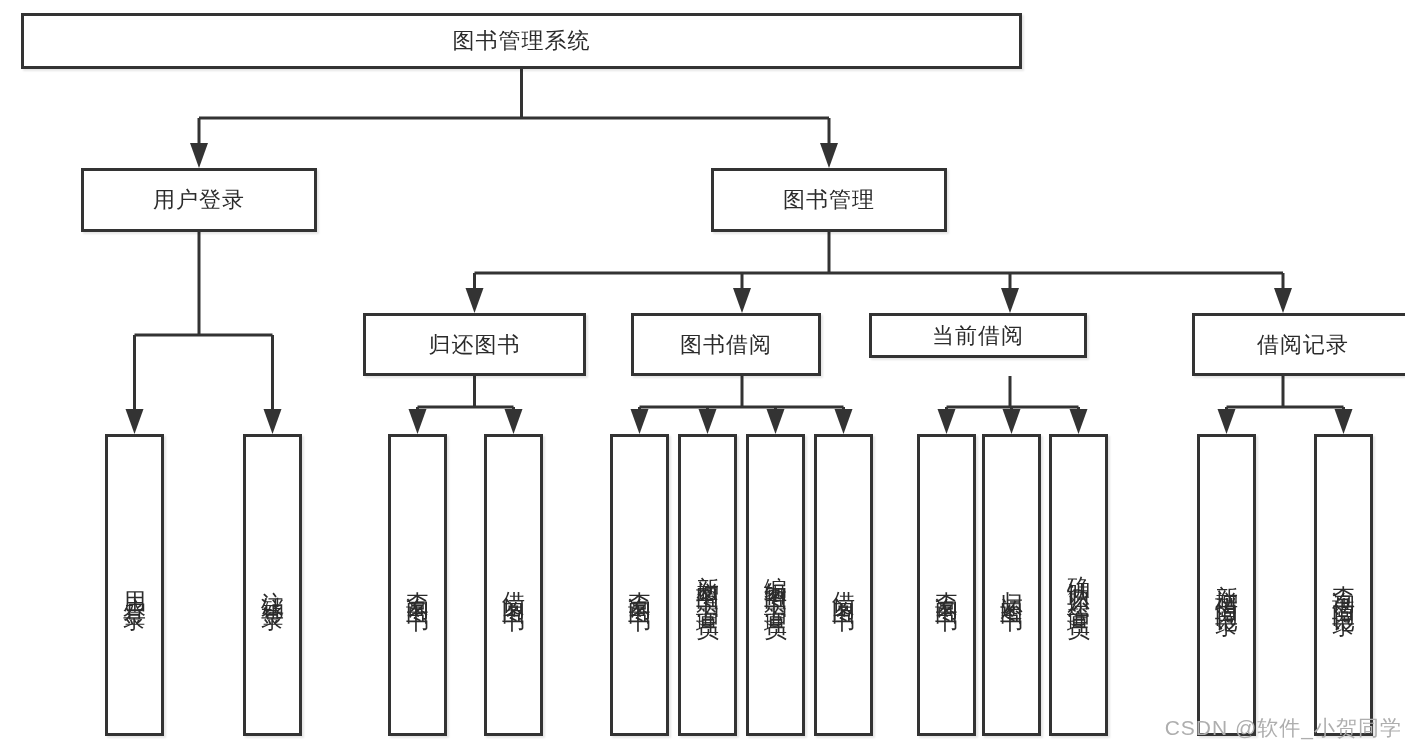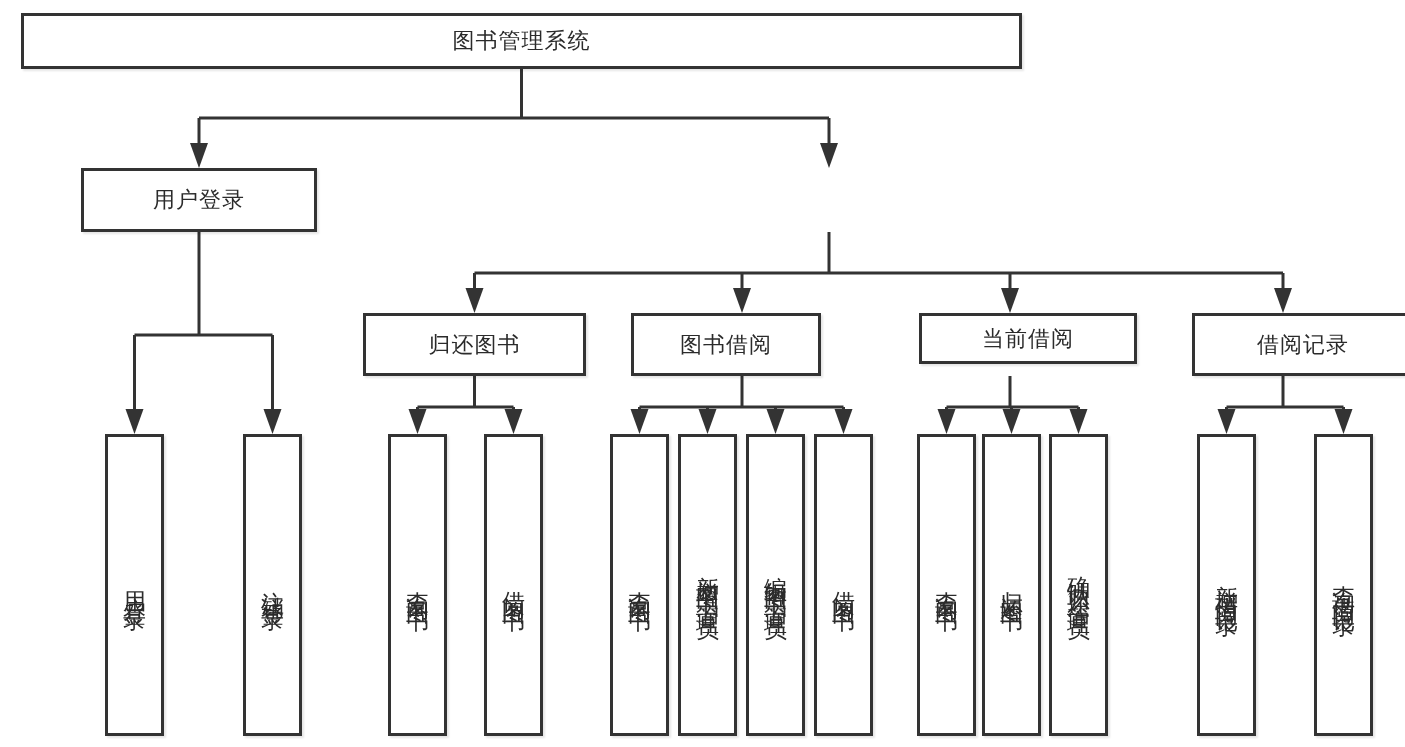--- a/index.html
+++ b/index.html
@@ -131,28 +131,31 @@
     </g>
   </svg>
 
   <div class="hbox" style="left:21px;top:13px;width:1001px;height:56px;">
     <span>图书管理系统</span>
   </div>
 
   <div class="hbox" style="left:81px;top:168px;width:236px;height:64px;">
     <span>用户登录</span>
   </div>
+  <div class="hbox" style="left:711px;top:168px;width:236px;height:64px;">
+    <span>图书管理</span>
+  </div>
 
   <div class="hbox" style="left:363px;top:313px;width:223px;height:63px;">
     <span>归还图书</span>
   </div>
   <div class="hbox" style="left:631px;top:313px;width:190px;height:63px;">
     <span>图书借阅</span>
   </div>
-  <div class="hbox" style="left:919px;top:313px;width:218px;height:51px;justify-content:center;">
+  <div class="hbox" style="left:869px;top:313px;width:218px;height:45px;justify-content:center;">
     <span>当前借阅</span>
   </div>
   <div class="hbox" style="left:1172px;top:313px;width:222px;height:63px;margin-left:20px;">
     <span>借阅记录</span>
   </div>
 
   <div class="vbox" style="left:105px;">
     <span class="vtext">用户登录</span>
   </div>
   <div class="vbox" style="left:243px;">
@@ -189,14 +192,15 @@
     <span class="vtext">确认归还（管理员）</span>
   </div>
 
   <div class="vbox" style="left:1197px;">
     <span class="vtext">新增借阅记录</span>
   </div>
   <div class="vbox" style="left:1314px;">
     <span class="vtext">查询借阅记录</span>
   </div>
 
+  <div id="watermark">CSDN @软件_小贺同学</div>
 
 </div>
 
 </body></html>

